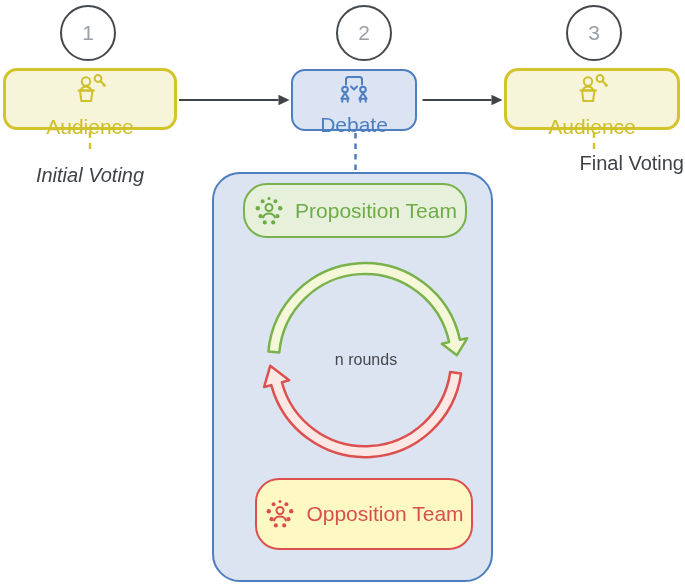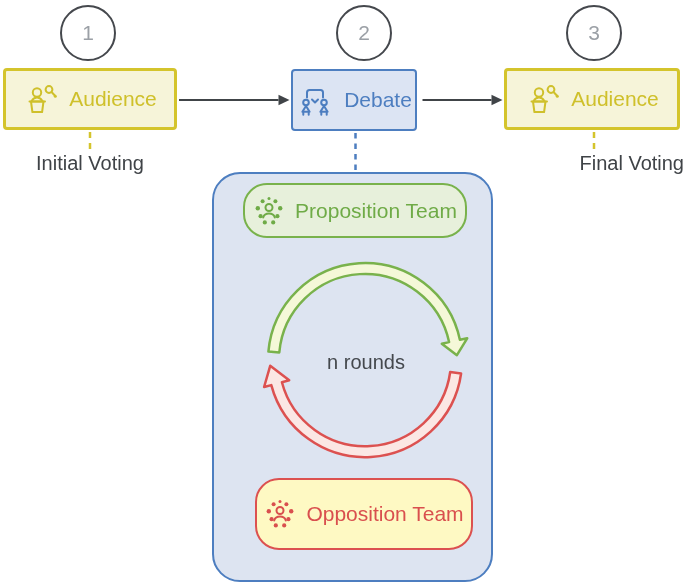--- a/index.html
+++ b/index.html
@@ -7,41 +7,41 @@
     position:relative;width:685px;height:588px;background:#ffffff;
     font-family:"Liberation Sans", sans-serif;overflow:hidden;
   }
   .layer{position:absolute;left:0;top:0;width:685px;height:588px;pointer-events:none;}
   .step-circle{
     position:absolute;width:56px;height:56px;border:2px solid #45484d;border-radius:50%;
     background:#ffffff;display:flex;align-items:center;justify-content:center;
     color:#9ba0a6;font-size:21px;box-sizing:border-box;
   }
   .node{
-    position:absolute;display:flex;align-items:center;justify-content:center;gap:10px;
-    border-radius:4px;box-sizing:border-box;font-size:21px;
+    position:absolute;display:flex;align-items:center;gap:10px;
+    border-radius:14px;box-sizing:border-box;font-size:21px;flex-direction:column;
   }
   .node-audience{border:3px solid #d4c42c;background:#f6f4d9;color:#cfc02b;}
   .node-debate{border:2.5px solid #4d7ec0;background:#dce4f3;color:#4d7ec0;}
   .panel{
     position:absolute;left:212px;top:172px;width:281px;height:410px;
     border:2.5px solid #4d7ec0;background:#dde4f1;border-radius:28px;box-sizing:border-box;
   }
   .team-box{
     position:absolute;display:flex;align-items:center;justify-content:center;gap:10px;
     border-radius:24px;box-sizing:border-box;font-size:21px;
   }
   .team-prop{left:243px;top:183px;width:224px;height:55px;border:2.5px solid #79b24c;background:#e7f0db;color:#6fab47;}
   .team-opp{left:255px;top:478px;width:218px;height:72px;border:2.5px solid #dc5150;background:#fef9c3;color:#d94f4e;}
   .caption{
     position:absolute;width:180px;text-align:center;color:#3f4347;font-size:20px;
   }
   .rounds-label{
     position:absolute;left:291px;top:351px;width:150px;text-align:center;
-    color:#44484d;font-size:20px;
+    color:#44484d;font-size:16px;
   }
   .icon{flex:0 0 auto;display:block;}
 </style>
 </head>
 <body>
 
 <div class="canvas">
 
   <div class="step-circle" style="left:60px;top:5px;">
     <span>1</span>
@@ -113,21 +113,21 @@
       <path d="M9 18.5 a5.6 5.6 0 0 1 10 0"></path>
       <path d="M6.5 19.5 h15.5"></path>
       <path d="M8 19.5 h12.5 l-1.4 10.5 h-9.7 z"></path>
       <circle cx="26" cy="7.5" r="3.4"></circle>
       <path d="M29 10.5 l2.8 3"></path>
       <circle cx="32.3" cy="14.2" r="1.5" fill="currentColor" stroke="none"></circle>
     </svg>
     <span>Audience</span>
   </div>
 
-  <div class="caption" style="left:0px;top:152px;">Initial Voting</div>
+  <div class="caption" style="left:0px;top:164px;font-style:italic;">Initial Voting</div>
   <div class="caption" style="left:504px;top:152px;text-align:right;">Final Voting</div>
 
   <div class="team-box team-prop">
     <svg class="icon" width="32" height="32" viewBox="0 0 32 32">
       <g fill="none" stroke="currentColor" stroke-width="2" stroke-linecap="round">
         <circle cx="16" cy="12.5" r="3.5"></circle>
         <path d="M10.2 22.5 a6 5.3 0 0 1 11.6 0"></path>
       </g>
       <g fill="currentColor" stroke="none">
         <circle cx="16" cy="3.6" r="1.5"></circle>

